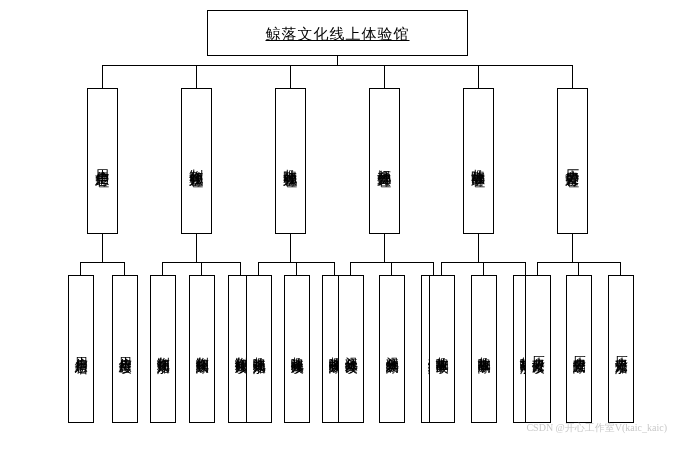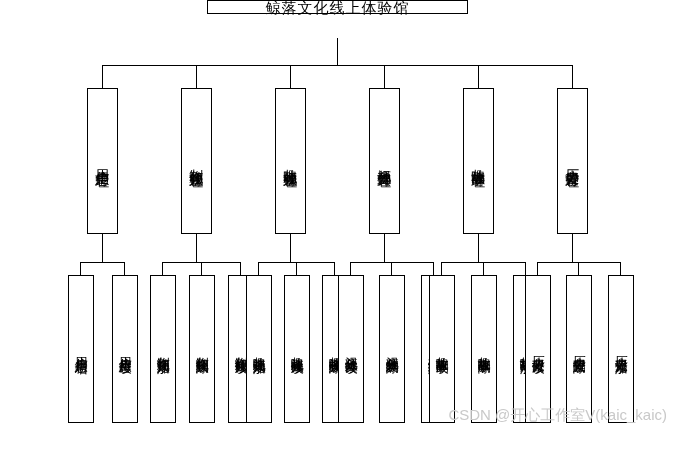--- a/index.html
+++ b/index.html
@@ -61,34 +61,34 @@
     position: absolute;
     background: #000000;
     z-index: 1;
   }
   .ln-v { width: 1px; }
   .ln-h { height: 1px; }
   
   .watermark {
     position: absolute;
     right: 6px;
-    bottom: 24px;
-    font-size: 15px;
+    bottom: 14px;
+    font-size: 10px;
     color: #c9c9c9;
     white-space: nowrap;
     z-index: 3;
-    font-family: Liberation Sans, sans-serif;
+    font-family: Liberation Serif, serif;
   }
 </style>
 </head>
 <body>
 
 <div id="canvas">
 
-  <div class="node root" id="root-node" style="left:207px; top:0; width:261px; height:14px;">
+  <div class="node root" id="root-node" style="left:207px; top:10px; width:261px; height:46px;text-decoration:underline;">
     <span class="node-label">鲸落文化线上体验馆</span>
   </div>
 
   <div class="ln ln-v" style="left:337px; top:38px; height:27px;"></div>
 
   <div class="ln ln-h" style="left:102px; top:65px; width:471px;"></div>
 
   <div class="ln ln-v" style="left:102px; top:65px; height:23px;"></div>
   <div class="ln ln-v" style="left:196px; top:65px; height:23px;"></div>
   <div class="ln ln-v" style="left:290px; top:65px; height:23px;"></div>

